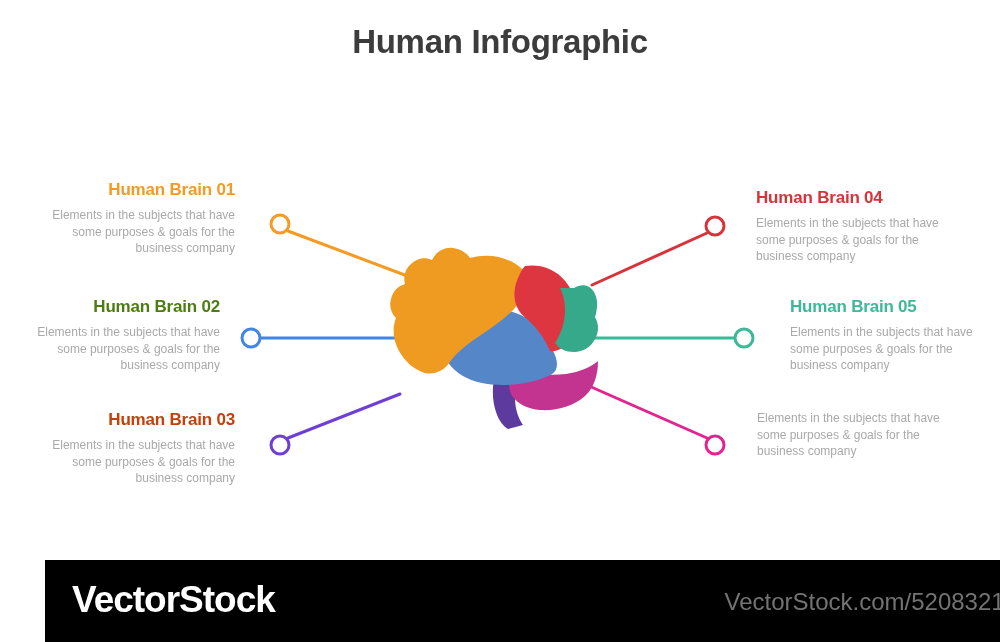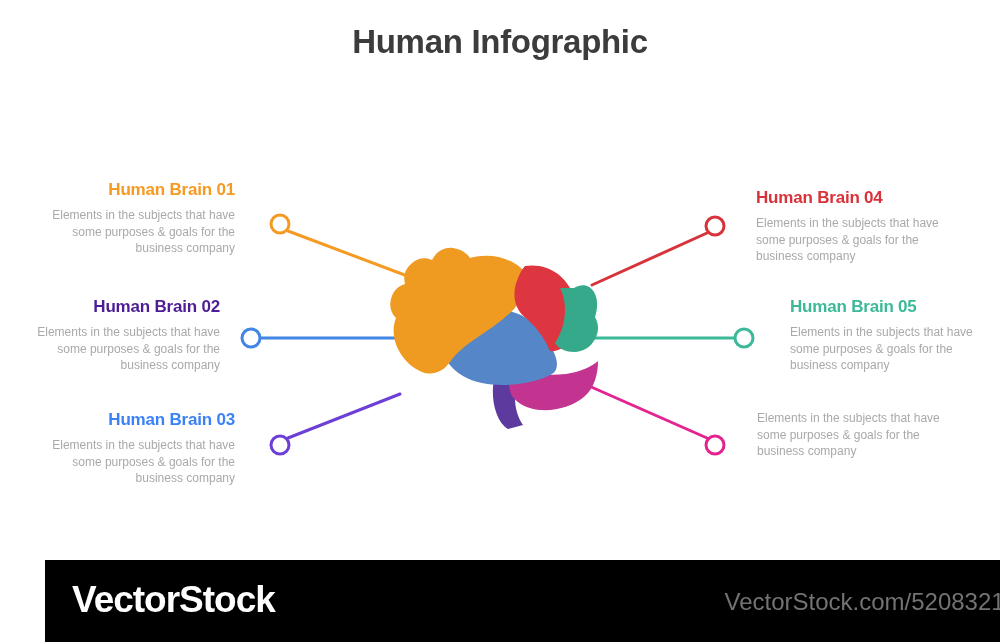--- a/index.html
+++ b/index.html
@@ -214,26 +214,26 @@
                Z"></path>
     </g>
   </svg>
 
   <div class="item left p1">
     <div class="item-title" style="color:#f59a23">Human Brain 01</div>
     <div class="item-desc">Elements in the subjects that have  some purposes &amp; goals for the  business company</div>
   </div>
 
   <div class="item left p2">
-    <div class="item-title" style="color:#4c1d95">Human Brain 02</div>
+    <div class="item-title" style="color:#4d7c0f">Human Brain 02</div>
     <div class="item-desc">Elements in the subjects that have  some purposes &amp; goals for the  business company</div>
   </div>
 
   <div class="item left p3">
-    <div class="item-title" style="color:#3b82f6">Human Brain 03</div>
+    <div class="item-title" style="color:#c2410c">Human Brain 03</div>
     <div class="item-desc">Elements in the subjects that have  some purposes &amp; goals for the  business company</div>
   </div>
 
   <div class="item right p4">
     <div class="item-title" style="color:#d8323b">Human Brain 04</div>
     <div class="item-desc">Elements in the subjects that have  some purposes &amp; goals for the  business company</div>
   </div>
 
   <div class="item right p5">
     <div class="item-title" style="color:#3bb998">Human Brain 05</div>

